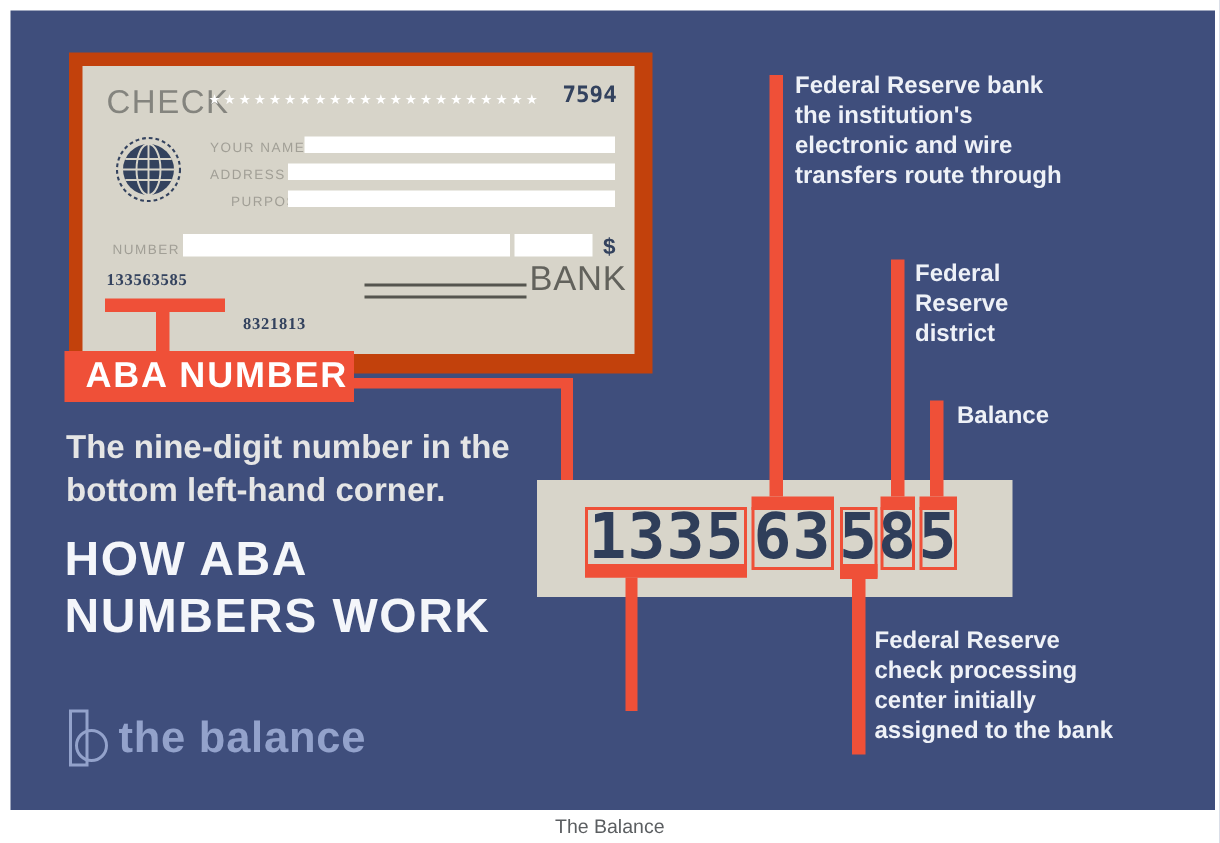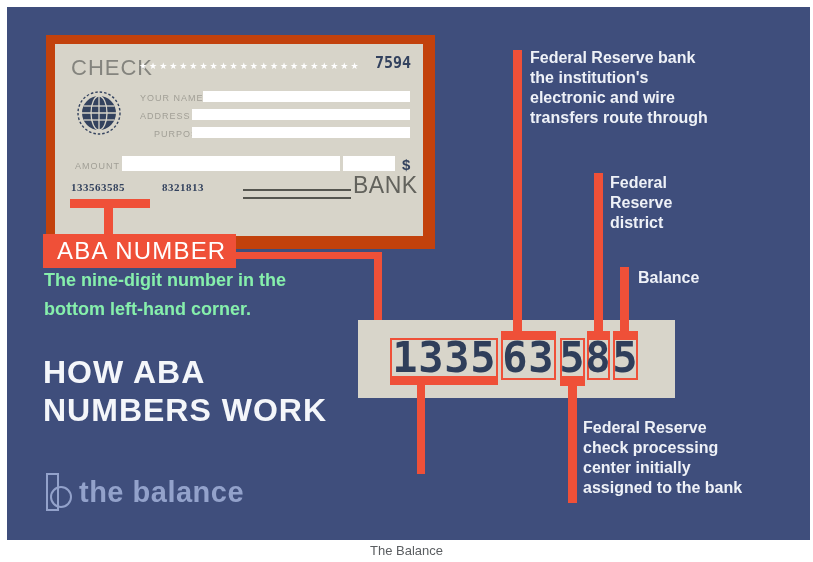--- a/index.html
+++ b/index.html
@@ -19,37 +19,37 @@
   .fld-bar{position:absolute;height:11px;background:#FFFFFF;}
   .lbl-name{left:85px;top:49px;} .bar-name{left:148px;top:47px;width:207px;}
   .lbl-addr{left:85px;top:67px;} .bar-addr{left:137px;top:65px;width:218px;}
   .lbl-purp{left:99px;top:85px;} .bar-purp{left:137px;top:83px;width:218px;}
   .lbl-amount{left:20px;top:117px;}
   .bar-amount{left:67px;top:112px;width:218px;height:15px;}
   .box-amount{left:288px;top:112px;width:52px;height:15px;}
   .dollar{position:absolute;left:347px;top:112px;font-size:15px;font-weight:bold;color:#33425E;}
   .micr{position:absolute;top:137px;font-family:Liberation Serif, serif;font-weight:bold;
         font-size:11px;color:#33425E;letter-spacing:0.5px;}
-  .micr-aba{left:16px;} .micr-acct{left:107px;}
+  .micr-aba{left:16px;} .micr-acct{left:107px;margin-top:29px;}
   .sig-line{position:absolute;left:188px;top:145px;width:108px;height:6px;
             border-top:2px solid #55554F;border-bottom:2px solid #55554F;}
   .bank-word{position:absolute;left:298px;top:128px;font-size:23px;color:#62625C;letter-spacing:0.5px;}
 
   
   .orange{background:#EF5038;}
   .u-aba  {position:absolute;left:63px;top:192px;width:80px;height:9px;}
   .v-aba1 {position:absolute;left:97px;top:201px;width:9px;height:27px;}
   .aba-box{position:absolute;left:36px;top:227px;width:193px;height:34px;
-           color:#FFFFFF;font-size:24px;font-weight:normal;letter-spacing:1.2px;
+           color:#FFFFFF;font-size:24px;font-weight:bold;letter-spacing:1.2px;
            line-height:34px;padding-left:14px;box-sizing:border-box;}
   .h-aba  {position:absolute;left:229px;top:245px;width:146px;height:7px;}
   .v-aba2 {position:absolute;left:367px;top:245px;width:8px;height:90px;}
 
-  .desc{position:absolute;left:37px;top:259px;font-size:18px;font-weight:bold;
-        line-height:29px;color:#86efac;white-space:pre-line;}
+  .desc{position:absolute;left:37px;top:276px;font-size:22px;font-weight:bold;
+        line-height:29px;color:#e5e5e5;white-space:pre-line;}
   .main-title{position:absolute;left:36px;top:346px;font-size:32px;font-weight:bold;
         line-height:38px;letter-spacing:1px;color:#F4F6FA;white-space:pre-line;}
 
   
   .numbox{position:absolute;left:351px;top:313px;width:317px;height:78px;background:#D8D5CA;}
   .grp{position:absolute;border:2px solid #EF5038;box-sizing:border-box;}
   .g1{left:383px;top:331px;width:108px;height:47px;}
   .g2{left:494px;top:331px;width:55px;height:42px;}
   .g3{left:553px;top:331px;width:25px;height:47px;}
   .g4{left:580px;top:331px;width:23px;height:42px;}
@@ -117,21 +117,21 @@
           </g>
         </svg>
 
         <div class="fld-label lbl-name">YOUR NAME</div>
         <div class="fld-bar bar-name"></div>
         <div class="fld-label lbl-addr">ADDRESS</div>
         <div class="fld-bar bar-addr"></div>
         <div class="fld-label lbl-purp">PURPOSE</div>
         <div class="fld-bar bar-purp"></div>
 
-        <div class="fld-label lbl-amount">AMOUNT</div>
+        <div class="fld-label lbl-amount">NUMBER</div>
         <div class="fld-bar bar-amount"></div>
         <div class="fld-bar box-amount"></div>
         <div class="dollar">$</div>
 
         <div class="micr micr-aba">133563585</div>
         <div class="micr micr-acct">8321813</div>
         <div class="sig-line"></div>
         <div class="bank-word">BANK</div>
       </div>
     </div>

